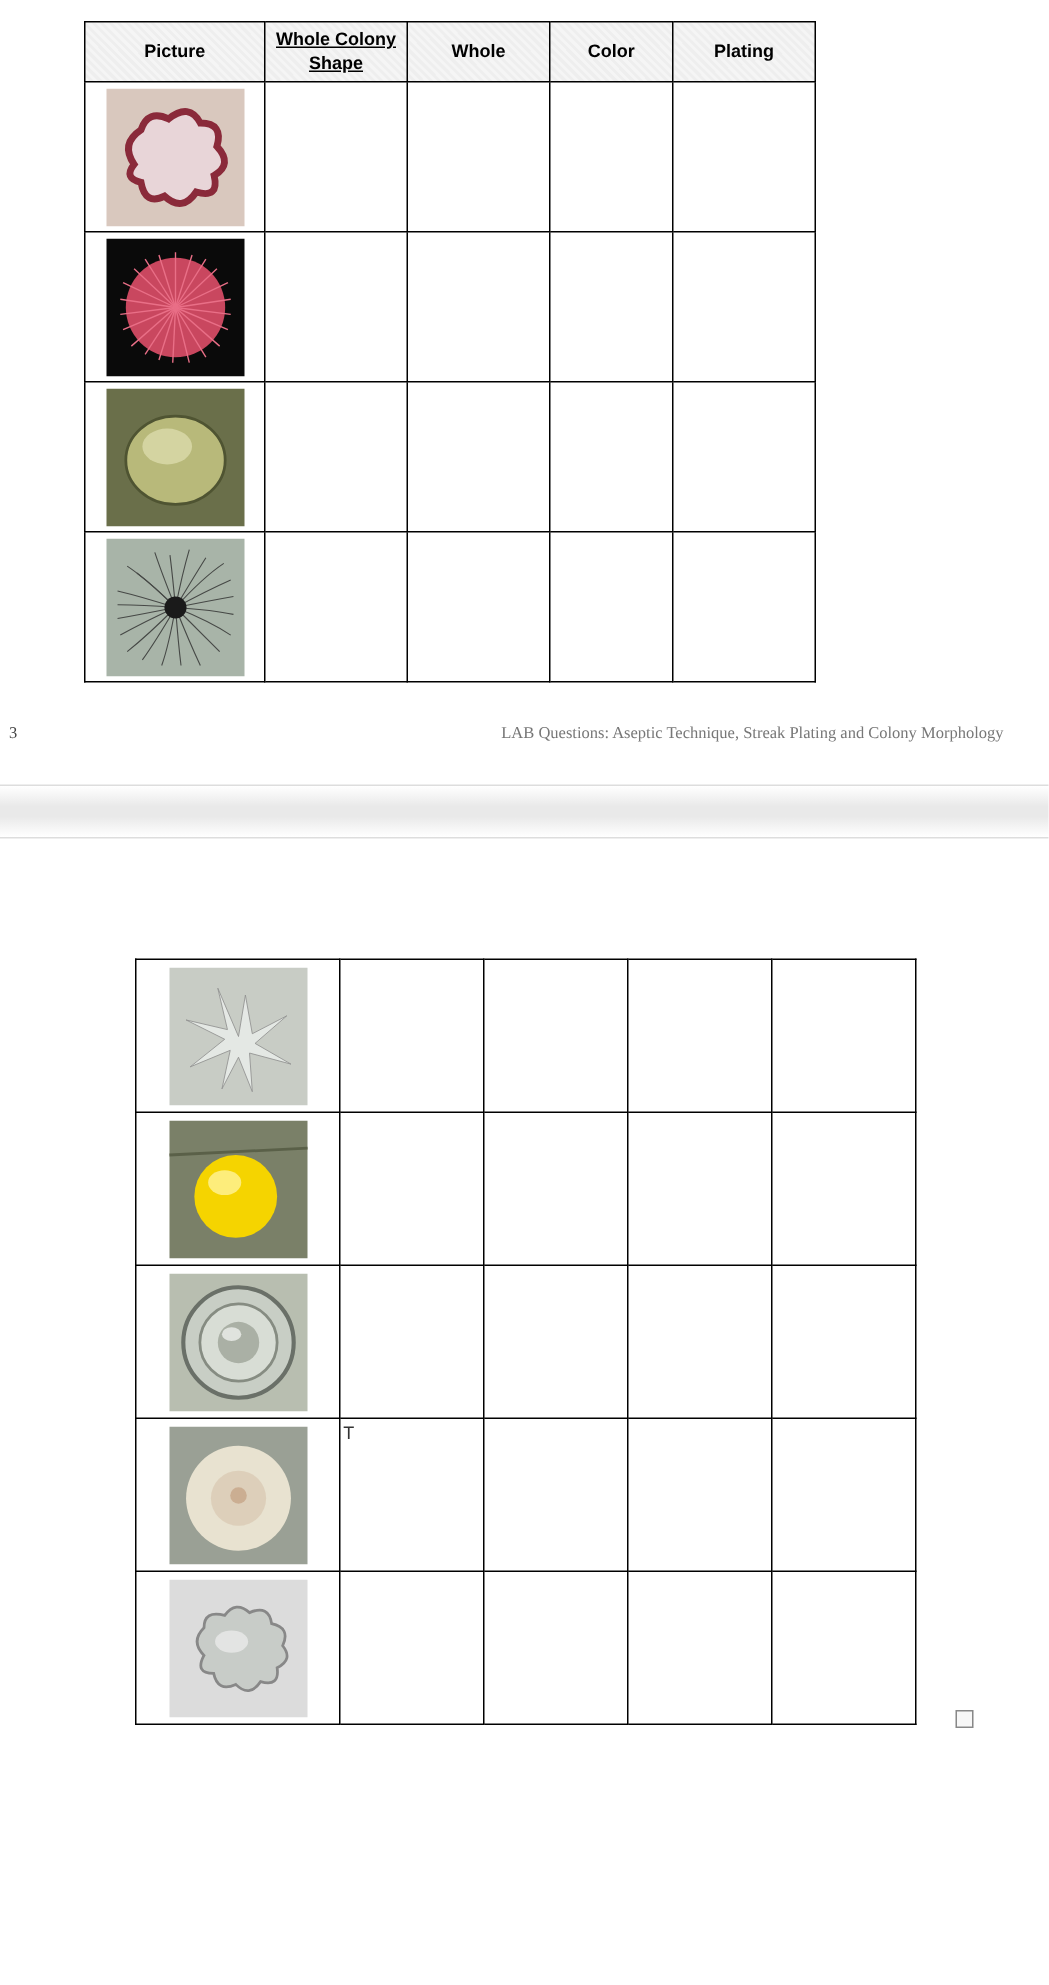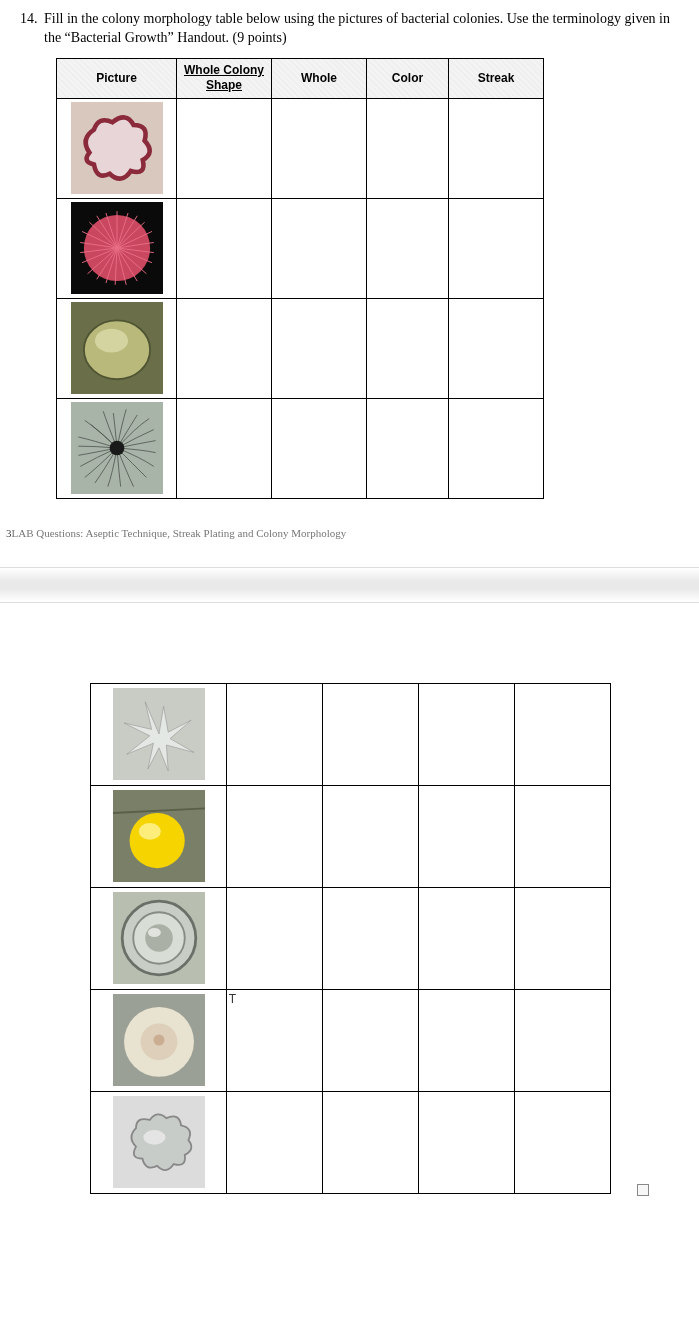--- a/index.html
+++ b/index.html
@@ -66,20 +66,21 @@
   }
   .page-num {
     font-size: 11px;
     color: #444;
     margin-left: -14px;
   }
   .footer-text {
     font-family: "Times New Roman", serif;
     font-size: 11px;
     color: #777;
+    text-align: right;
     flex: 1;
   }
   .page-break {
     height: 36px;
     background: linear-gradient(#fff, #e9e9e9 40%, #e9e9e9 60%, #fff);
     margin: 0 -20px;
     border-top: 1px solid #ddd;
     border-bottom: 1px solid #ddd;
   }
   .second-page {
@@ -116,33 +117,29 @@
     margin-bottom: 10px;
   }
   
   .svgfill { display:block; }
 </style>
 </head>
 <body>
 
 <div class="page">
 
-  <div class="question">
-    <div class="q-num">14.</div>
-    <div class="q-text">Fill in the colony morphology table below using the pictures of bacterial colonies.  Use the terminology given in the “Bacterial Growth” Handout. (9 points)</div>
-  </div>
 
   <table class="morph">
     <thead>
       <tr>
         <th class="col-pic">Picture</th>
         <th class="col-shape"><span>Whole Colony Shape</span></th>
         <th class="col-margin">Whole</th>
         <th class="col-color">Color</th>
-        <th class="col-texture">Streak</th>
+        <th class="col-texture">Plating</th>
       </tr>
     </thead>
     <tbody>
       <tr>
         <td class="pic-cell">
           <svg class="colony-img svgfill" viewBox="0 0 100 100" aria-label="colony-irregular-pink-lobed">
             <rect width="100" height="100" fill="#d9c8be"></rect>
             <path d="M20 55 Q10 40 25 30 Q30 15 45 22 Q60 10 68 25 Q85 25 80 42 Q92 55 78 63 Q82 80 65 75 Q55 90 42 78 Q28 85 25 68 Q12 65 20 55 Z" fill="#e8d5d8" stroke="#8a2a3a" stroke-width="5"></path>
           </svg>
         </td>

